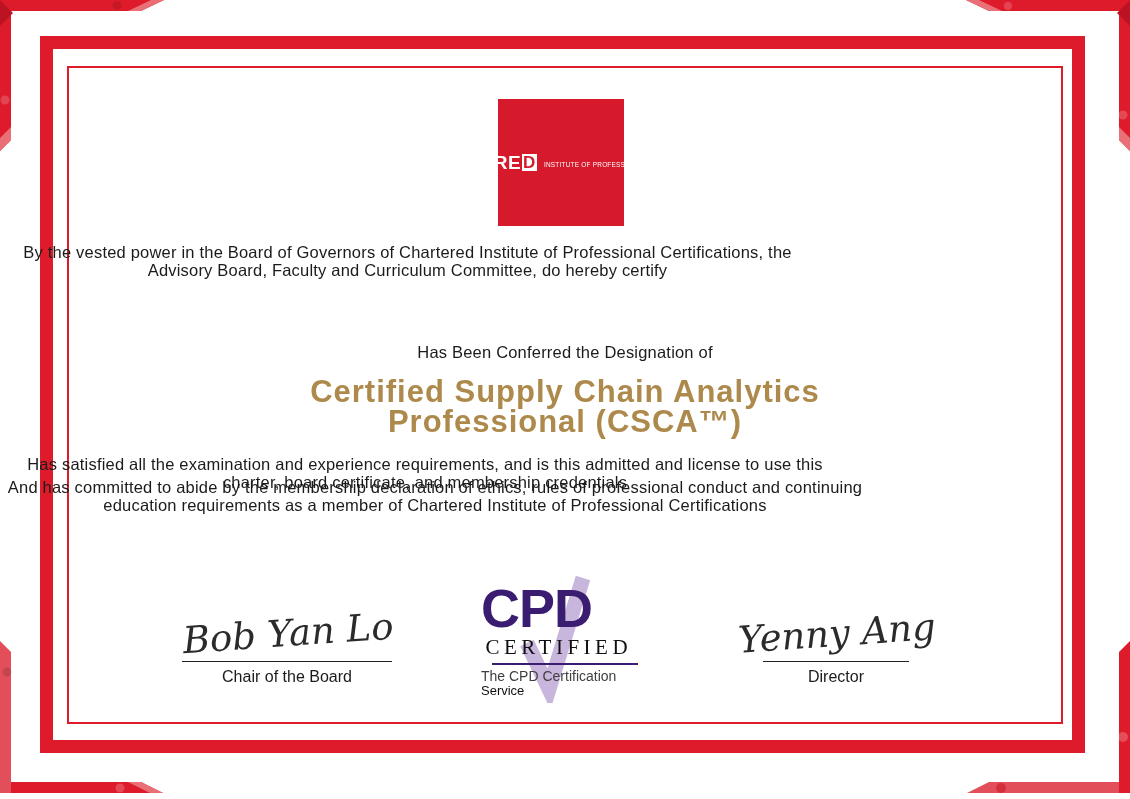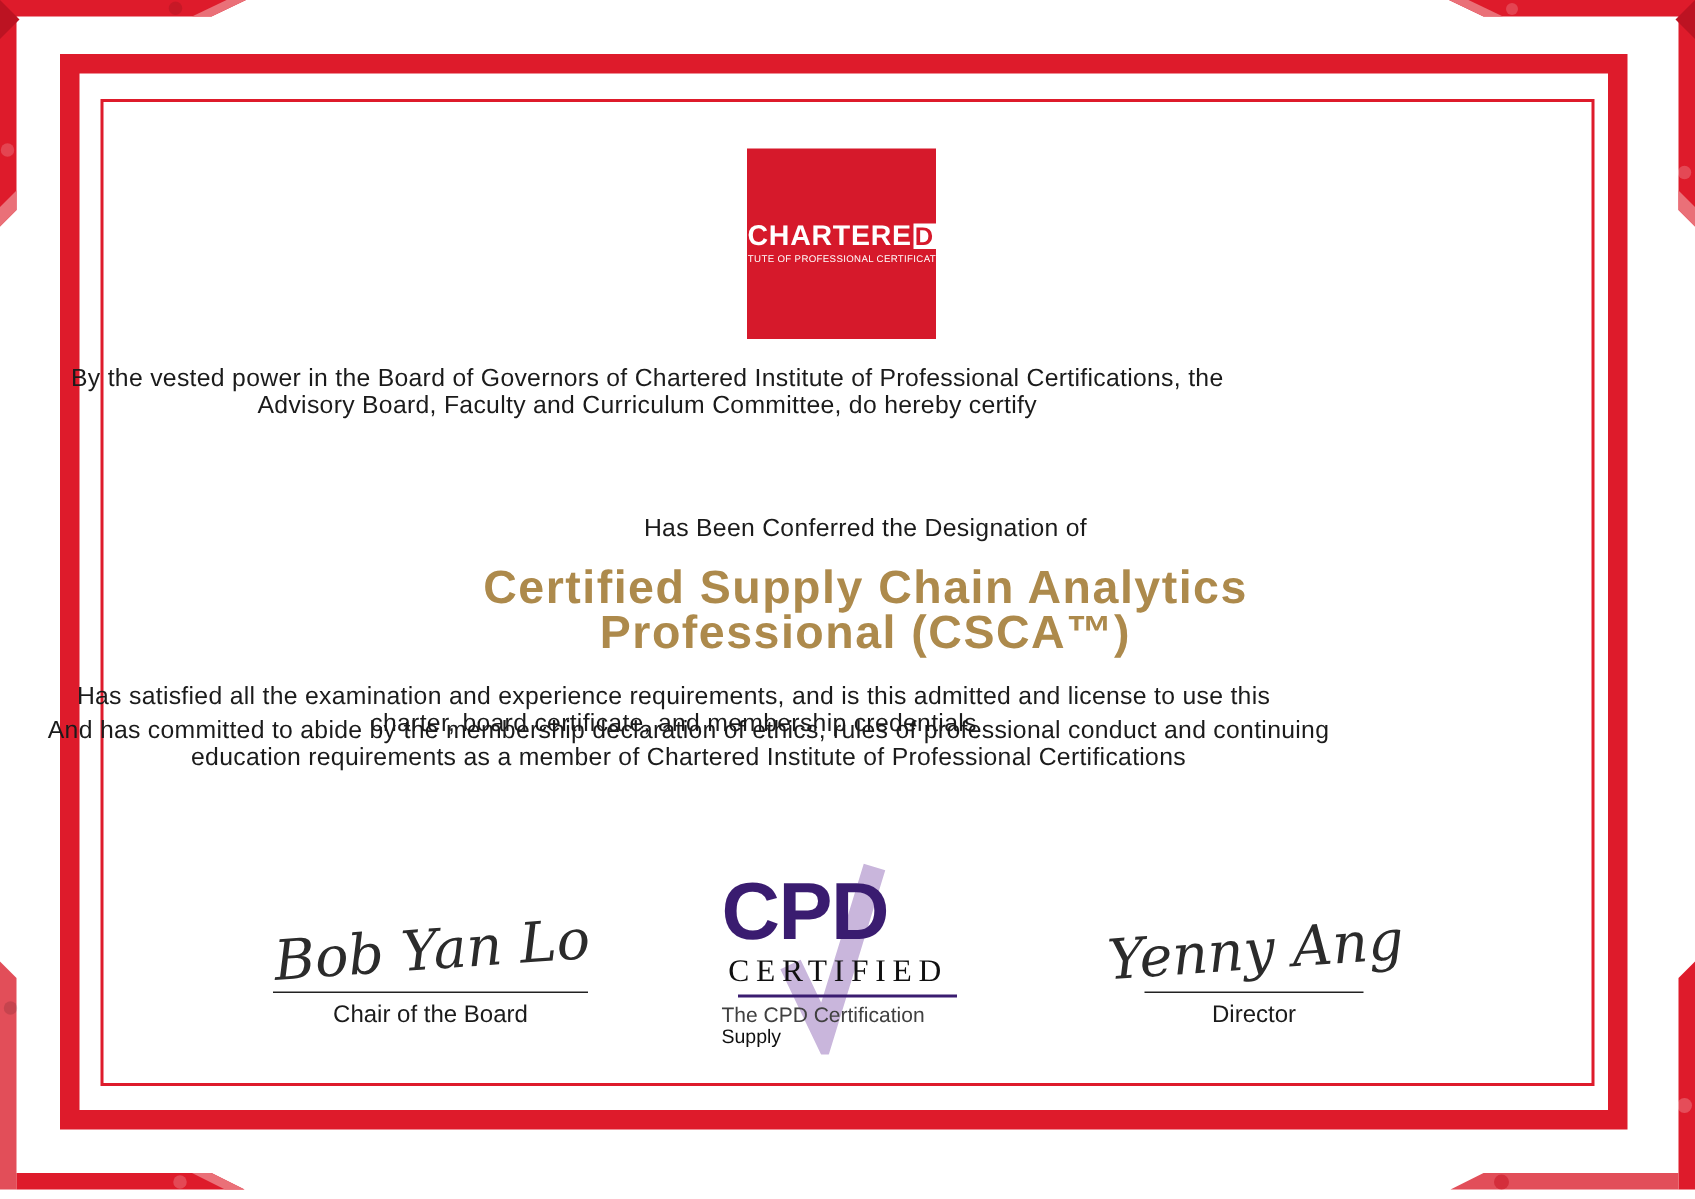--- a/index.html
+++ b/index.html
@@ -9,25 +9,25 @@
   .rib-main{fill:var(--red);}
   .rib-mid{fill:var(--red_mid);}
   .rib-dark{fill:var(--red_dark);}
   .rib-light{fill:var(--red_light);}
 
   .frame-outer{position:absolute;left:40px;top:36px;width:1045px;height:717px;
                box-sizing:border-box;border:13px solid var(--red);}
   .frame-inner{position:absolute;left:67px;top:66px;width:996px;height:658px;
                box-sizing:border-box;border:2px solid var(--red);}
 
-  .block{position:absolute;left:0;right:0;text-align:center;margin-left:24px;}
+  .block{position:absolute;left:0;right:0;text-align:center;}
 
   
   .logo{position:absolute;left:498px;top:99px;width:126px;height:127px;background:var(--logo_red);
-        display:flex;flex-direction:column;align-items:center;justify-content:center;}
+        display:flex;flex-direction:row;align-items:center;justify-content:center;}
   .logo-word{color:#fff;font-weight:bold;font-size:19px;letter-spacing:.5px;line-height:19px;display:flex;align-items:center;}
   .logo-d{background:#fff;color:var(--logo_red);padding:0 1px;margin-left:1px;line-height:17px;font-size:17px;}
   .logo-sub{color:#fff;font-size:7px;letter-spacing:.25px;margin-top:3px;white-space:nowrap;transform:scale(.92);}
 
   .para{font-size:16.5px;line-height:18px;letter-spacing:.2px;color:var(--ink);margin:0 auto;}
   .intro{top:243px;max-width:815px;}
   .recipient{top:292px;font-size:31px;font-weight:bold;letter-spacing:4px;color:var(--gold);}
   .conferral{top:343px;}
   .designation{top:377px;font-size:31px;line-height:30px;font-weight:bold;letter-spacing:1px;color:var(--gold);}
   .body1{top:455px;max-width:850px;}
@@ -140,16 +140,16 @@
   </div>
 
   <div class="cpd">
     <svg width="168" height="128" viewBox="0 0 168 128">
       <polyline points="46,68 68,114 102,3" fill="none" stroke="var(--purple_light)" stroke-width="15"></polyline>
     </svg>
     <div class="cpd-acronym">CPD</div>
     <div class="cpd-certified">CERTIFIED</div>
     <div class="cpd-underline"></div>
     <div class="cpd-service1">The CPD Certification</div>
-    <div class="cpd-service2">Supply</div>
+    <div class="cpd-service2">Service</div>
   </div>
 
 </div>
 
 </body></html>

